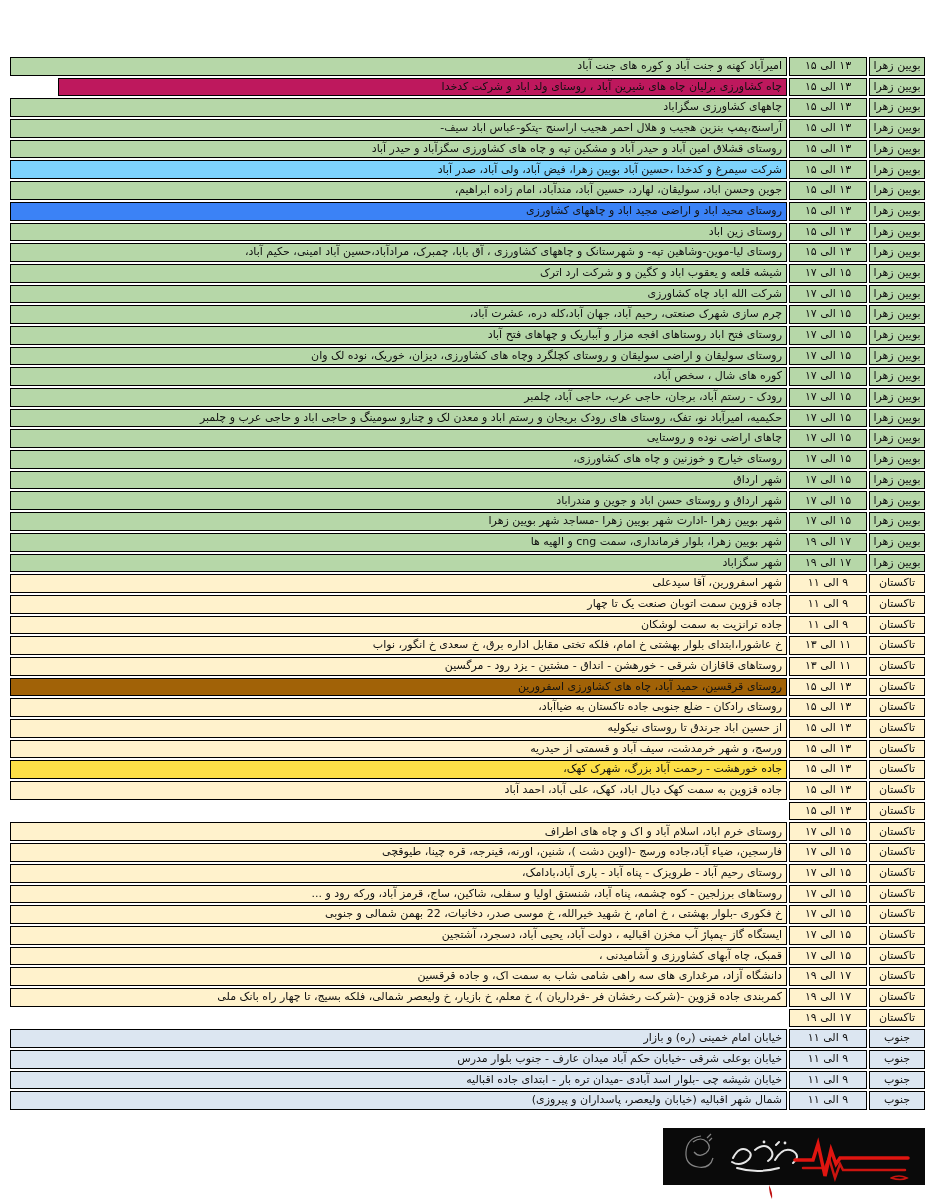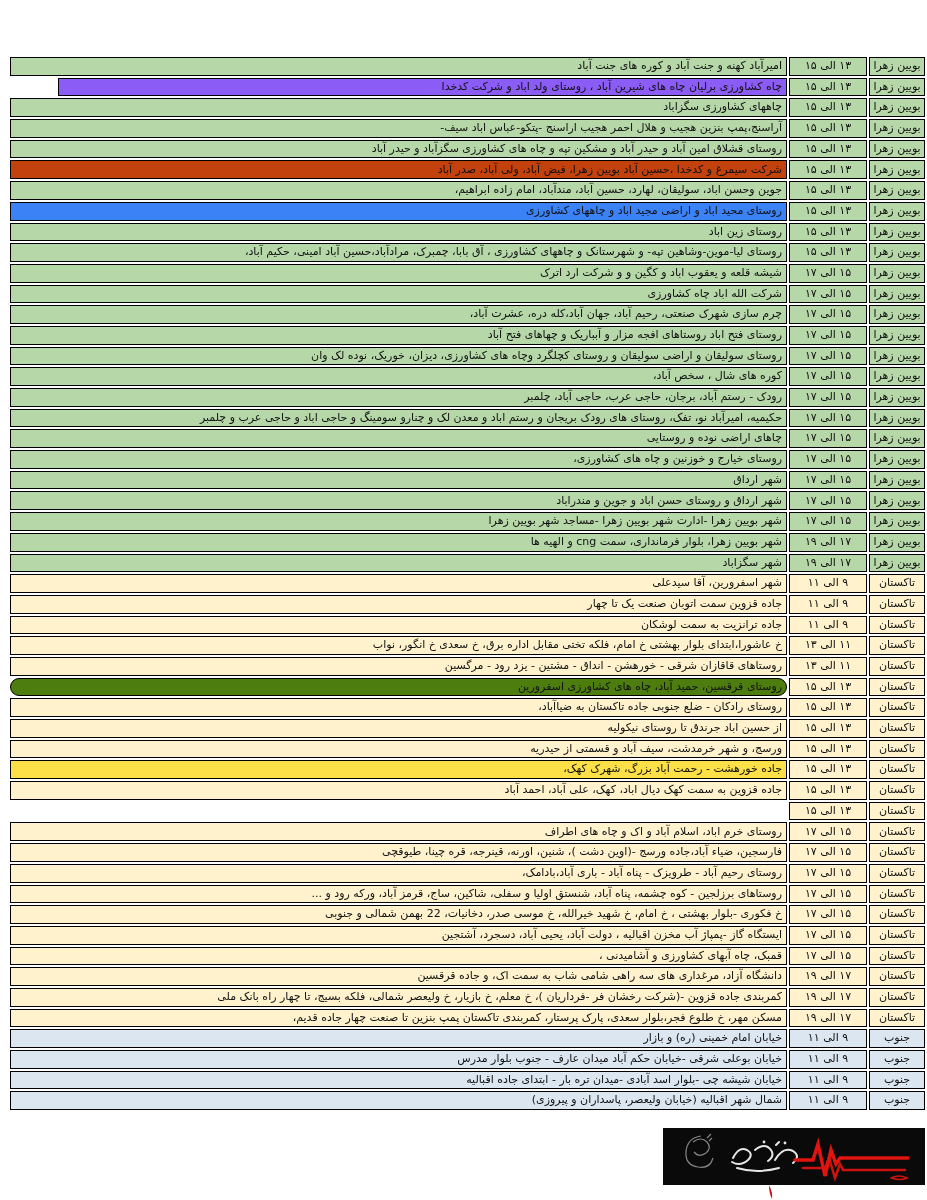--- a/index.html
+++ b/index.html
@@ -32,21 +32,21 @@
 <div class="tbl">
   <div class="row">
     <div class="cell area" style="background: rgb(182, 215, 168); border-color: rgb(0, 0, 0);">بویین زهرا</div>
     <div class="cell time" style="background: rgb(182, 215, 168); border-color: rgb(0, 0, 0);">۱۳ الی ۱۵</div>
     <div class="cell desc" style="background: rgb(182, 215, 168); border-color: rgb(0, 0, 0);">امیرآباد کهنه و جنت آباد و کوره های جنت آباد</div>
   </div>
 
   <div class="row">
     <div class="cell area" style="background: rgb(182, 215, 168); border-color: rgb(0, 0, 0);">بویین زهرا</div>
     <div class="cell time" style="background: rgb(182, 215, 168); border-color: rgb(0, 0, 0);">۱۳ الی ۱۵</div>
-    <div class="cell desc" style="background: #8b5cf6; border-color: rgb(0, 0, 0); margin-left: 48px;">چاه کشاورزی برلیان چاه های شیرین آباد ، روستای ولد اباد و شرکت کدخدا</div>
+    <div class="cell desc" style="background: #be185d; border-color: rgb(0, 0, 0); margin-left: 48px;">چاه کشاورزی برلیان چاه های شیرین آباد ، روستای ولد اباد و شرکت کدخدا</div>
   </div>
 
   <div class="row">
     <div class="cell area" style="background: rgb(182, 215, 168); border-color: rgb(0, 0, 0);">بویین زهرا</div>
     <div class="cell time" style="background: rgb(182, 215, 168); border-color: rgb(0, 0, 0);">۱۳ الی ۱۵</div>
     <div class="cell desc" style="background: rgb(182, 215, 168); border-color: rgb(0, 0, 0);">چاههای کشاورزی سگزاباد</div>
   </div>
 
   <div class="row">
     <div class="cell area" style="background: rgb(182, 215, 168); border-color: rgb(0, 0, 0);">بویین زهرا</div>
@@ -56,21 +56,21 @@
 
   <div class="row">
     <div class="cell area" style="background: rgb(182, 215, 168); border-color: rgb(0, 0, 0);">بویین زهرا</div>
     <div class="cell time" style="background: rgb(182, 215, 168); border-color: rgb(0, 0, 0);">۱۳ الی ۱۵</div>
     <div class="cell desc" style="background: rgb(182, 215, 168); border-color: rgb(0, 0, 0);">روستای قشلاق امین آباد و حیدر آباد و مشکین تپه و چاه های کشاورزی سگزآباد و حیدر آباد</div>
   </div>
 
   <div class="row">
     <div class="cell area" style="background: rgb(182, 215, 168); border-color: rgb(0, 0, 0);">بویین زهرا</div>
     <div class="cell time" style="background: rgb(182, 215, 168); border-color: rgb(0, 0, 0);">۱۳ الی ۱۵</div>
-    <div class="cell desc" style="background: #c2410c; border-color: rgb(0, 0, 0);">شرکت سیمرغ و کدخدا ،حسین آباد بویین زهرا، فیض آباد، ولی آباد، صدر آباد</div>
+    <div class="cell desc" style="background: #7dd3fc; border-color: rgb(0, 0, 0);">شرکت سیمرغ و کدخدا ،حسین آباد بویین زهرا، فیض آباد، ولی آباد، صدر آباد</div>
   </div>
 
   <div class="row">
     <div class="cell area" style="background: rgb(182, 215, 168); border-color: rgb(0, 0, 0);">بویین زهرا</div>
     <div class="cell time" style="background: rgb(182, 215, 168); border-color: rgb(0, 0, 0);">۱۳ الی ۱۵</div>
     <div class="cell desc" style="background: rgb(182, 215, 168); border-color: rgb(0, 0, 0);">جوین وحسن اباد، سولیقان، لهارد، حسین آباد، مندآباد، امام زاده ابراهیم،</div>
   </div>
 
   <div class="row">
     <div class="cell area" style="background: rgb(182, 215, 168); border-color: rgb(0, 0, 0);">بویین زهرا</div>
@@ -206,21 +206,21 @@
 
   <div class="row">
     <div class="cell area" style="background: rgb(255, 242, 204); border-color: rgb(0, 0, 0);">تاکستان</div>
     <div class="cell time" style="background: rgb(255, 242, 204); border-color: rgb(0, 0, 0);">۱۱ الی ۱۳</div>
     <div class="cell desc" style="background: rgb(255, 242, 204); border-color: rgb(0, 0, 0);">روستاهای قاقازان شرقی - خورهشن - انداق - مشتین - یزد رود - مرگسین</div>
   </div>
 
   <div class="row">
     <div class="cell area" style="background: rgb(255, 242, 204); border-color: rgb(0, 0, 0);">تاکستان</div>
     <div class="cell time" style="background: rgb(255, 242, 204); border-color: rgb(0, 0, 0);">۱۳ الی ۱۵</div>
-    <div class="cell desc" style="background: #4d7c0f; border-color: rgb(0, 0, 0); border-radius: 9px;">روستای قرقسین، حمید آباد، چاه های کشاورزی اسفرورین</div>
+    <div class="cell desc" style="background: #a16207; border-color: rgb(0, 0, 0);">روستای قرقسین، حمید آباد، چاه های کشاورزی اسفرورین</div>
   </div>
 
   <div class="row">
     <div class="cell area" style="background: rgb(255, 242, 204); border-color: rgb(0, 0, 0);">تاکستان</div>
     <div class="cell time" style="background: rgb(255, 242, 204); border-color: rgb(0, 0, 0);">۱۳ الی ۱۵</div>
     <div class="cell desc" style="background: rgb(255, 242, 204); border-color: rgb(0, 0, 0);">روستای رادکان - ضلع جنوبی جاده تاکستان به ضیاآباد،</div>
   </div>
 
   <div class="row">
     <div class="cell area" style="background: rgb(255, 242, 204); border-color: rgb(0, 0, 0);">تاکستان</div>
@@ -301,21 +301,20 @@
 
   <div class="row">
     <div class="cell area" style="background: rgb(255, 242, 204); border-color: rgb(0, 0, 0);">تاکستان</div>
     <div class="cell time" style="background: rgb(255, 242, 204); border-color: rgb(0, 0, 0);">۱۷ الی ۱۹</div>
     <div class="cell desc" style="background: rgb(255, 242, 204); border-color: rgb(0, 0, 0);">کمربندی جاده قزوین -(شرکت رخشان فر -فرداریان )، خ معلم، خ بازیار، خ ولیعصر شمالی، فلکه بسیج، تا چهار راه بانک ملی</div>
   </div>
 
   <div class="row">
     <div class="cell area" style="background: rgb(255, 242, 204); border-color: rgb(0, 0, 0);">تاکستان</div>
     <div class="cell time" style="background: rgb(255, 242, 204); border-color: rgb(0, 0, 0);">۱۷ الی ۱۹</div>
-    <div class="cell desc" style="background: rgb(255, 242, 204); border-color: rgb(0, 0, 0);">مسکن مهر، خ طلوع فجر،بلوار سعدی، پارک پرستار، کمربندی تاکستان  پمپ بنزین تا صنعت چهار جاده قدیم،</div>
   </div>
 
   <div class="row">
     <div class="cell area" style="background: rgb(220, 230, 241); border-color: rgb(0, 0, 0);">جنوب</div>
     <div class="cell time" style="background: rgb(220, 230, 241); border-color: rgb(0, 0, 0);">۹ الی ۱۱</div>
     <div class="cell desc" style="background: rgb(220, 230, 241); border-color: rgb(0, 0, 0);">خیابان امام خمینی (ره) و بازار</div>
   </div>
 
   <div class="row">
     <div class="cell area" style="background: rgb(220, 230, 241); border-color: rgb(0, 0, 0);">جنوب</div>

